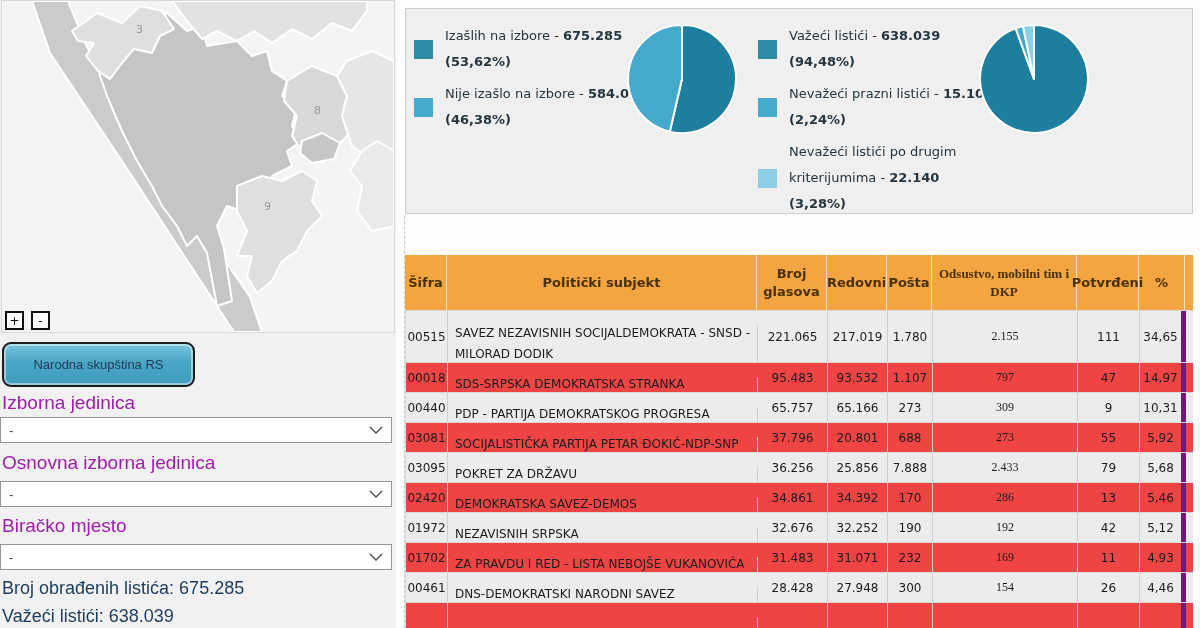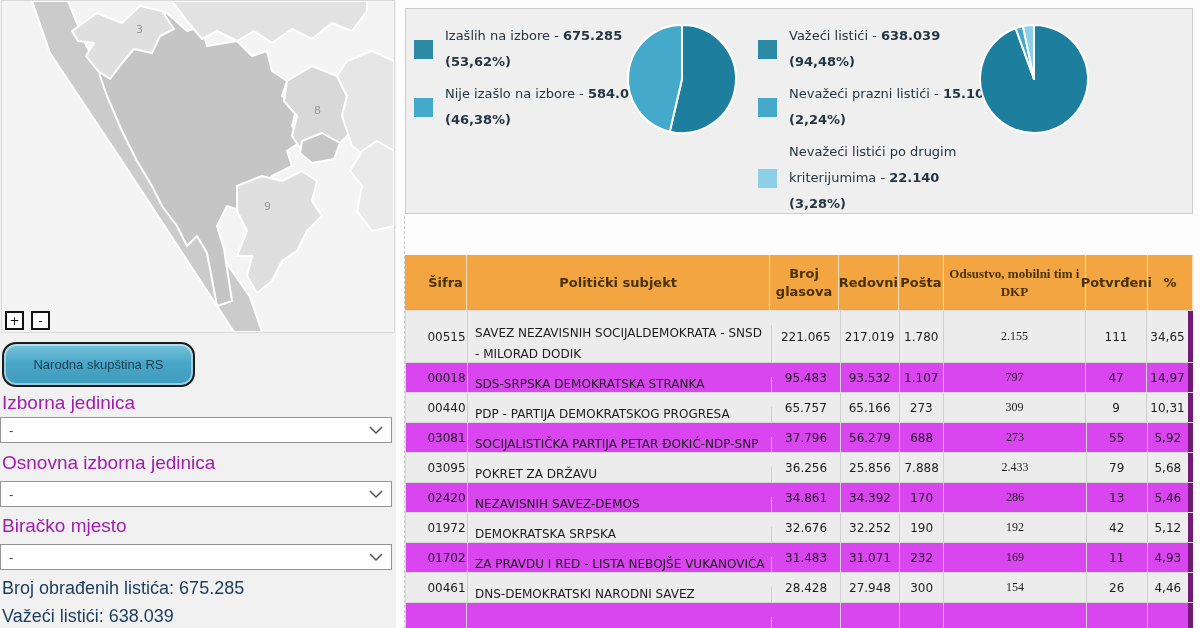--- a/index.html
+++ b/index.html
@@ -8,21 +8,21 @@
   
   .left-col{position:absolute;left:0;top:0;width:396px;height:628px;background:#f1f1f1;}
   .map-panel{position:absolute;left:1px;top:0;width:392px;height:331px;background:#f4f4f4;
              border:1px solid #d9d9d9;}
   .map-panel svg{display:block;}
   .zoom-controls{position:absolute;left:3px;top:310px;display:flex;gap:7px;}
   .zoom-btn{width:19px;height:19px;background:#fff;border:2px solid #111;display:flex;
             align-items:center;justify-content:center;font:12px "DejaVu Sans",sans-serif;
             color:#111;cursor:pointer;box-sizing:border-box;}
   .nsrs-btn{position:absolute;left:2px;top:342px;width:193px;height:45px;border:2px solid #1c1c1c;
-            border-radius:14px;background:linear-gradient(#79c6dd,#4aa6c6 45%,#3e9cbe);
+            border-radius:9px;background:linear-gradient(#79c6dd,#4aa6c6 45%,#3e9cbe);
             box-shadow:inset 0 0 0 2px rgba(255,255,255,.45);
             color:#1d3c52;font:13px "Liberation Sans",sans-serif;cursor:pointer;}
   .filter-label{position:absolute;left:2px;font:19px "Liberation Sans",sans-serif;color:#a21caf;}
   .select-box{position:absolute;left:0;width:392px;height:26px;background:#fff;border:1px solid #949494;
               box-sizing:border-box;display:flex;align-items:center;justify-content:space-between;
               padding:0 8px;font:13px "Liberation Sans",sans-serif;color:#444;cursor:pointer;}
   .stat-line{position:absolute;left:2px;font:18px "Liberation Sans",sans-serif;color:#1b3c5d;white-space:nowrap;}
   
   .chart-panel{position:absolute;left:405px;top:8px;width:786px;height:204px;background:#efefef;
                border:1px solid #cccccc;}
@@ -37,24 +37,24 @@
   
   .rtable{position:absolute;left:405px;top:255px;width:788px;}
   .t-row{display:flex;box-sizing:border-box;}
   .t-head{background:#f2a541;height:55px;}
   .t-head .t-cell{font-weight:bold;font-size:13px;color:#4a3200;line-height:18px;
                   border-right:1px solid rgba(255,255,255,.65);}
   .t-cell{box-sizing:border-box;display:flex;align-items:center;justify-content:center;
           text-align:center;font-size:12px;color:#1c1c1c;padding:2px 4px;
           border-right:1px solid #cfcfcf;}
   .t-cell.subj{justify-content:flex-start;text-align:left;padding-left:7px;line-height:21px;margin-top:14px;}
-  .t-body .t-row{height:30px;border-top:1px solid #d8d8d8;border-left:1px solid #d8d8d8;background:#d946ef;}
+  .t-body .t-row{height:30px;border-top:1px solid #d8d8d8;border-left:1px solid #d8d8d8;background:#ef4444;}
   .t-body .t-row.alt{background:#ececec;}
   .t-body .t-row.tall{height:52px;}
-  .c0{width:42px;margin-left:20px;} .c1{width:310px;} .c2{width:70px;} .c3{width:60px;}
+  .c0{width:42px;} .c1{width:310px;} .c2{width:70px;} .c3{width:60px;}
   .c4{width:45px;} .c5{width:145px;font-family:Liberation Serif, serif;} .c6{width:62px;} .c7{width:46px;border-right:5px solid #701a75;}
 </style>
 </head>
 <body>
 
 <div class="left-col">
 
   <div class="map-panel">
     <svg width="392" height="331" viewBox="0 0 392 331">
       <g stroke="#ffffff" stroke-width="2" stroke-linejoin="round">
@@ -198,49 +198,49 @@
         <div class="t-cell c3">65.166</div>
         <div class="t-cell c4">273</div>
         <div class="t-cell c5">309</div>
         <div class="t-cell c6">9</div>
         <div class="t-cell c7">10,31</div>
       </div>
       <div class="t-row">
         <div class="t-cell c0">03081</div>
         <div class="t-cell c1 subj">SOCIJALISTIČKA PARTIJA PETAR ĐOKIĆ-NDP-SNP</div>
         <div class="t-cell c2">37.796</div>
-        <div class="t-cell c3">56.279</div>
+        <div class="t-cell c3">20.801</div>
         <div class="t-cell c4">688</div>
         <div class="t-cell c5">273</div>
         <div class="t-cell c6">55</div>
         <div class="t-cell c7">5,92</div>
       </div>
       <div class="t-row alt">
         <div class="t-cell c0">03095</div>
         <div class="t-cell c1 subj">POKRET ZA DRŽAVU</div>
         <div class="t-cell c2">36.256</div>
         <div class="t-cell c3">25.856</div>
         <div class="t-cell c4">7.888</div>
         <div class="t-cell c5">2.433</div>
         <div class="t-cell c6">79</div>
         <div class="t-cell c7">5,68</div>
       </div>
       <div class="t-row">
         <div class="t-cell c0">02420</div>
-        <div class="t-cell c1 subj">NEZAVISNIH SAVEZ-DEMOS</div>
+        <div class="t-cell c1 subj">DEMOKRATSKA SAVEZ-DEMOS</div>
         <div class="t-cell c2">34.861</div>
         <div class="t-cell c3">34.392</div>
         <div class="t-cell c4">170</div>
         <div class="t-cell c5">286</div>
         <div class="t-cell c6">13</div>
         <div class="t-cell c7">5,46</div>
       </div>
       <div class="t-row alt">
         <div class="t-cell c0">01972</div>
-        <div class="t-cell c1 subj">DEMOKRATSKA SRPSKA</div>
+        <div class="t-cell c1 subj">NEZAVISNIH SRPSKA</div>
         <div class="t-cell c2">32.676</div>
         <div class="t-cell c3">32.252</div>
         <div class="t-cell c4">190</div>
         <div class="t-cell c5">192</div>
         <div class="t-cell c6">42</div>
         <div class="t-cell c7">5,12</div>
       </div>
       <div class="t-row">
         <div class="t-cell c0">01702</div>
         <div class="t-cell c1 subj">ZA PRAVDU I RED - LISTA NEBOJŠE VUKANOVIĆA</div>

